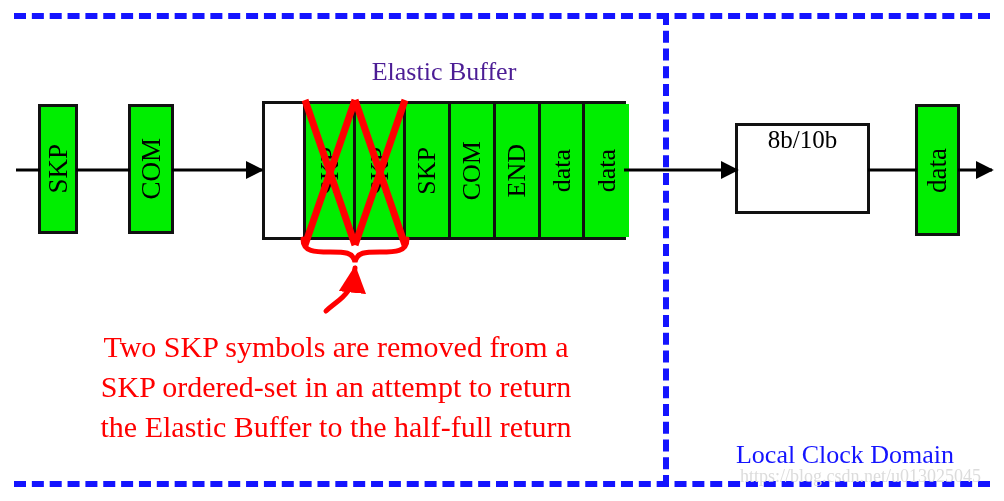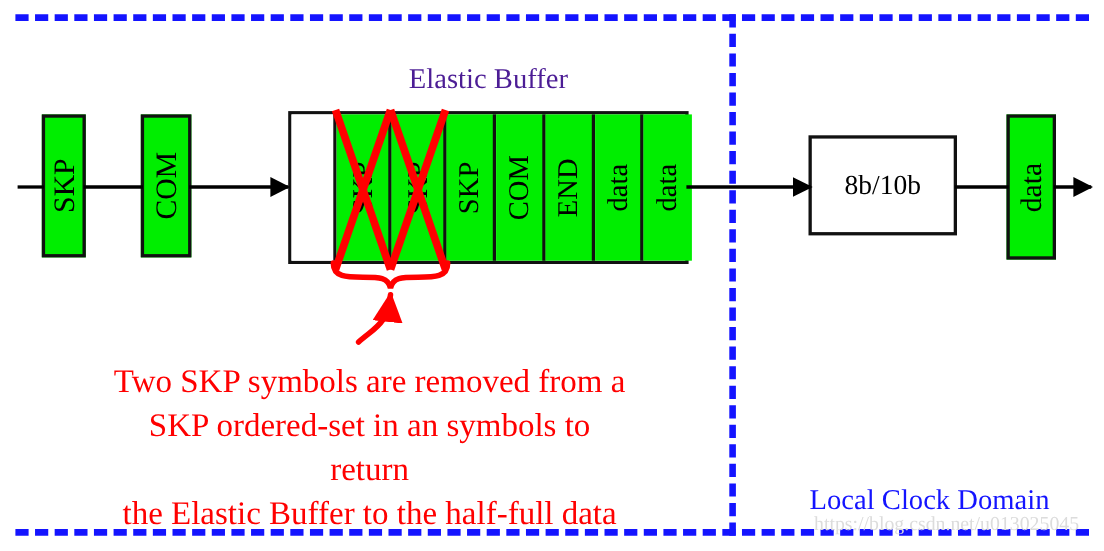--- a/index.html
+++ b/index.html
@@ -96,21 +96,20 @@
     left: 735px;
     top: 123px;
     width: 135px;
     height: 91px;
     background: #ffffff;
     border: 3px solid #111111;
     box-sizing: border-box;
     display: flex;
     flex-direction: column;
     align-items: center;
-    justify-content: center;
     font-size: 25px;
     line-height: 1.12;
     color: #000000;
   }
 
   
   #elastic-buffer-title {
     position: absolute;
     left: 262px;
     top: 57px;
@@ -207,22 +206,22 @@
   <div id="decoder-box">
     <div>8b/10b</div>
   </div>
 
   <div class="sym-box" id="out-data" style="left:915px; top:104px; width:45px; height:132px;">
     <span class="vtext">data</span>
   </div>
 
   <div id="annotation-text">
     <div>Two SKP symbols are removed from a</div>
-    <div>SKP ordered-set in an symbols to return</div>
-    <div>the Elastic Buffer to the half-full data</div>
+    <div>SKP ordered-set in an attempt to return</div>
+    <div>the Elastic Buffer to the half-full return</div>
   </div>
 
   <div class="domain-label" id="label-local">Local Clock Domain</div>
 
   <div id="watermark">https://blog.csdn.net/u013025045</div>
 
   <svg id="overlay" width="1004" height="501" viewBox="0 0 1004 501">
     <defs>
       <marker id="ah" viewBox="0 0 10 10" refX="9" refY="5" markerWidth="6" markerHeight="6" orient="auto-start-reverse">
         <path d="M 0 0 L 10 5 L 0 10 z" fill="#000000"></path>

